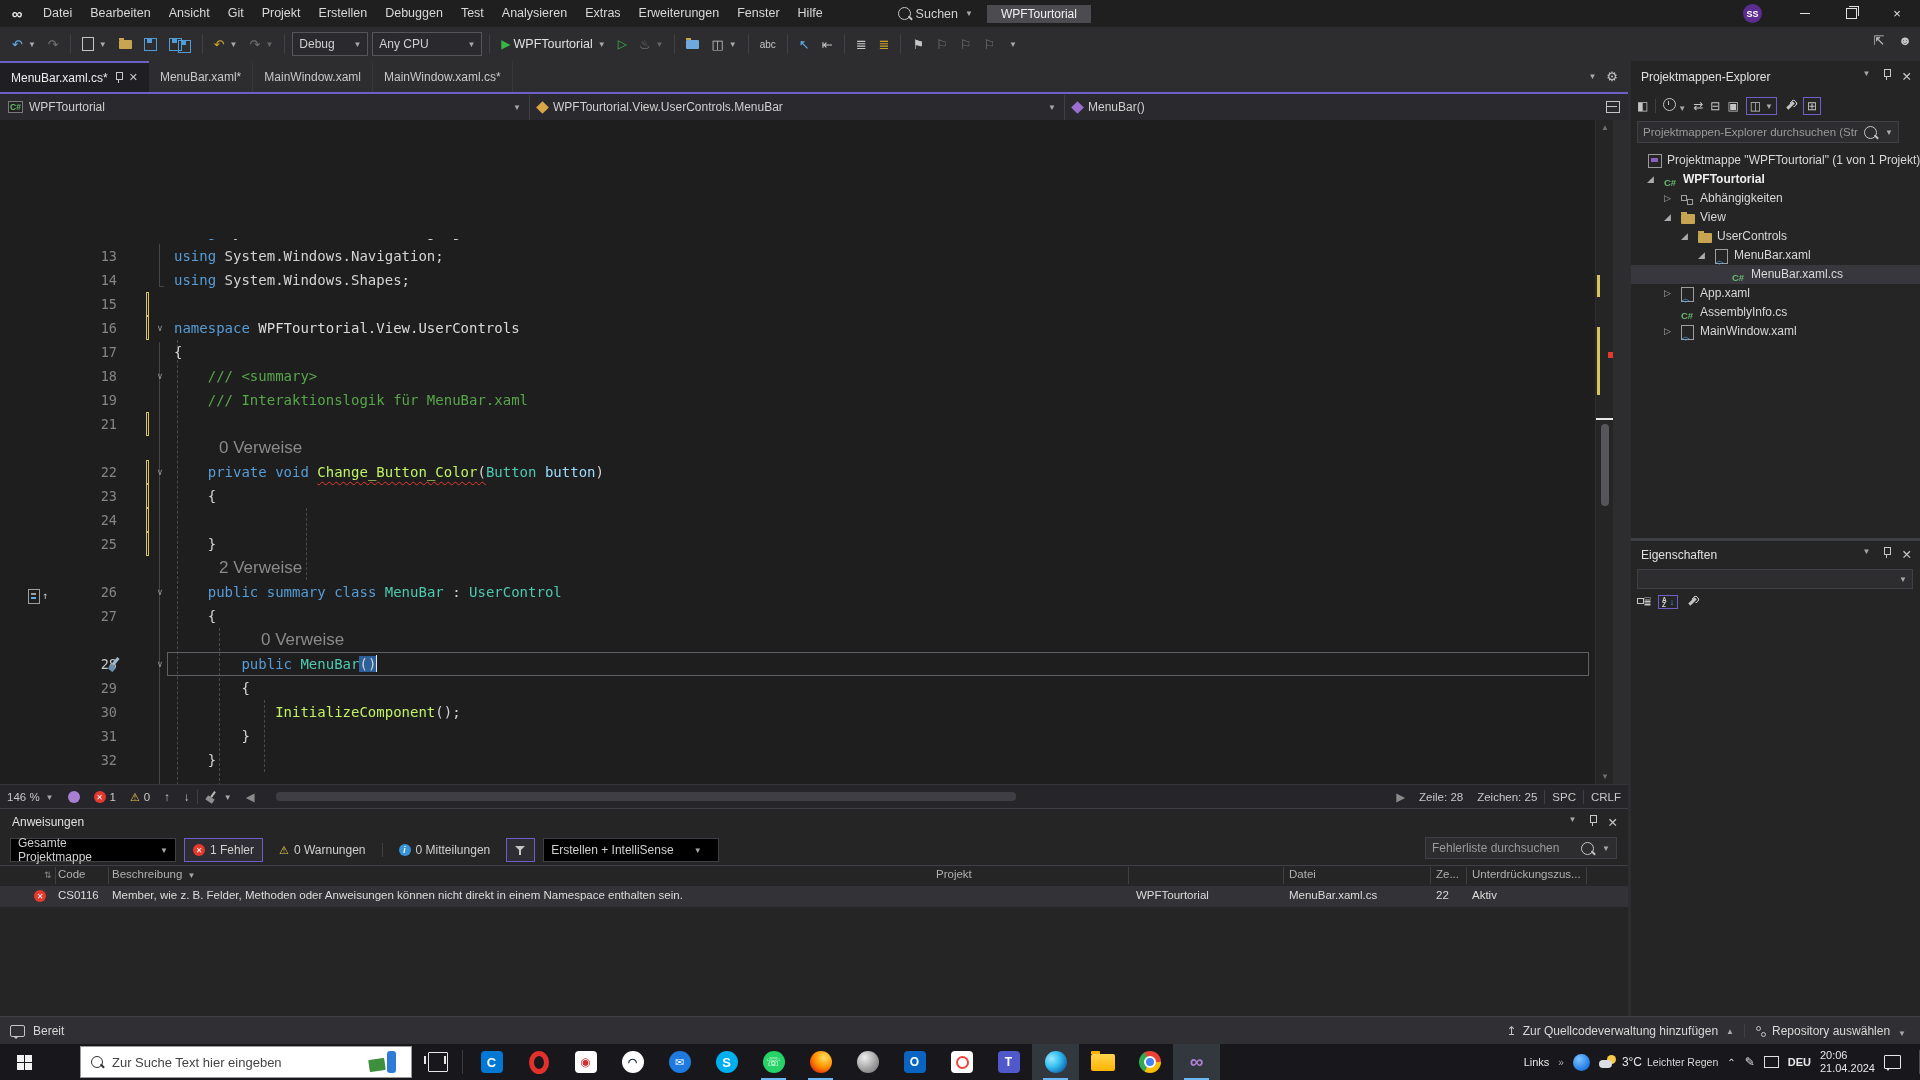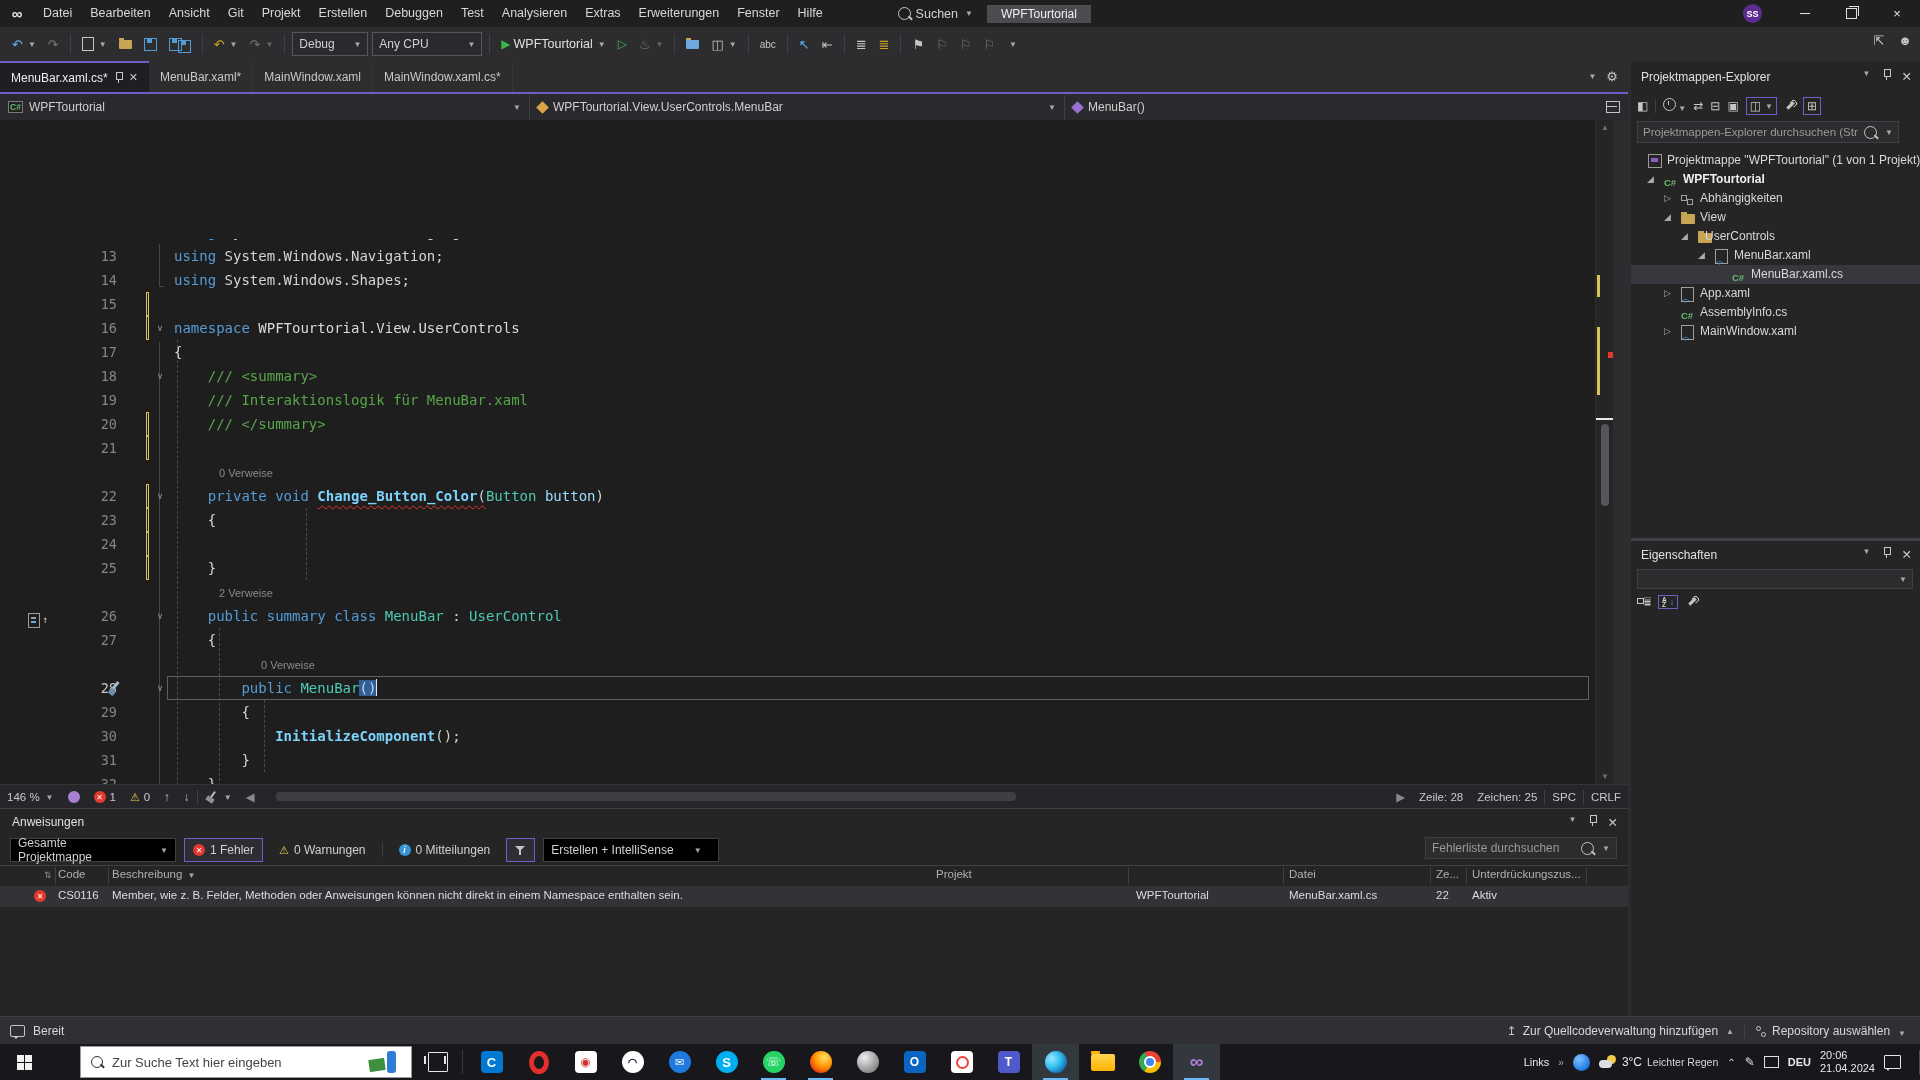--- a/index.html
+++ b/index.html
@@ -72,28 +72,28 @@
   #editor{position:absolute;left:0;top:59px;width:1628px;height:664px;background:#1E1E1E;overflow:hidden;}
   #codearea{position:absolute;left:0;top:0;width:1595px;height:664px;}
   #rows{position:absolute;left:0;top:119px;width:100%;}
   #partialrow{height:5px;overflow:hidden;}
   #partialrow .crow{margin-top:-19px;}
   .crow{position:relative;height:24px;line-height:24px;white-space:pre;
         font-family:"DejaVu Sans Mono",monospace;font-size:14px;color:#D4D4D4;}
   .codetx{position:absolute;left:174px;top:0;}
   .ln{position:absolute;left:0;top:0;width:117px;text-align:right;color:#858585;font-size:13.5px;}
   .lncur{color:#C8C8C8;}
-  .kw{color:#569CD6;} .ty{color:#4EC9B0;} .me{color:#7dd3fc;font-weight:bold;} .pa{color:#9CDCFE;}
+  .kw{color:#569CD6;} .ty{color:#4EC9B0;} .me{color:#bef264;} .pa{color:#9CDCFE;}
   .co{color:#57A64A;} .pl{color:#D4D4D4;} .id{color:#DADADA;}
   .sq{text-decoration-line:underline;text-decoration-style:wavy;text-decoration-color:#E5392E;
       text-decoration-thickness:1px;text-underline-offset:4px;}
   .sel{background:#2D6099;}
   .fold{position:absolute;left:152px;top:0;width:16px;text-align:center;color:#9A9A9A;font-size:9px;}
   .chg{position:absolute;left:146px;top:0;width:3px;height:24px;border:1px solid #D9C35C;box-sizing:border-box;}
-  .cl .cltext{color:#8A8A8A;font-family:"Liberation Sans",sans-serif;font-size:11px;display:inline-block;}
+  .cl .cltext{color:#8A8A8A;font-family:"Liberation Sans",sans-serif;font-size:17px;display:inline-block;}
   .cur::after{content:"";position:absolute;left:167px;width:1420px;top:0;height:22px;border:1px solid #5F5F66;}
   .caret{position:absolute;left:376px;top:3px;width:1px;height:17px;background:#E8E8E8;}
   .guide{position:absolute;width:0;border-left:1px dashed #4A4A4A;}
   .scopeline{position:absolute;width:1px;background:#464646;}
   .scopetick{position:absolute;height:1px;background:#464646;}
   .fixic{position:absolute;left:107px;top:5px;width:15px;height:15px;}
   .fixic::before{content:"";position:absolute;left:7px;top:0;width:3px;height:9px;background:#9FB9CE;transform:rotate(40deg);}
   .fixic::after{content:"";position:absolute;left:2px;top:8px;width:6px;height:6px;background:#6C8FAF;border-radius:1px;transform:rotate(40deg);}
   .mi-inherit{position:absolute;left:28px;top:4px;display:flex;gap:2px;align-items:center;}
   .ibox{width:10px;height:13px;border:1px solid #9E9E9E;display:inline-block;position:relative;}
@@ -443,21 +443,20 @@
             <div id="partialrow">
               <div class="crow"><span class="codetx"><span class="kw">using</span><span class="pl"> System.Windows.Media.Imaging;</span></span></div>
             </div>
             <div class="crow"><span class="ln">13</span><span class="codetx"><span class="kw">using</span><span class="pl"> System.Windows.Navigation;</span></span></div>
             <div class="crow"><span class="ln">14</span><span class="codetx"><span class="kw">using</span><span class="pl"> System.Windows.Shapes;</span></span></div>
             <div class="crow"><span class="ln">15</span><span class="chg"></span><span class="codetx"></span></div>
             <div class="crow"><span class="ln">16</span><span class="chg"></span><span class="fold">∨</span><span class="codetx"><span class="kw">namespace</span><span class="id"> WPFTourtorial.View.UserControls</span></span></div>
             <div class="crow"><span class="ln">17</span><span class="codetx"><span class="pl">{</span></span></div>
             <div class="crow"><span class="ln">18</span><span class="fold">∨</span><span class="codetx"><span class="co">    /// &lt;summary&gt;</span></span></div>
             <div class="crow"><span class="ln">19</span><span class="codetx"><span class="co">    /// Interaktionslogik für MenuBar.xaml</span></span></div>
-            <div class="crow"><span class="ln">20</span><span class="chg"></span><span class="codetx"><span class="co">    /// &lt;/summary&gt;</span></span></div>
             <div class="crow"><span class="ln">21</span><span class="chg"></span><span class="codetx"></span></div>
             <div class="crow cl"><span class="cltext" style="margin-left: 219px;">0 Verweise</span></div>
             <div class="crow"><span class="ln">22</span><span class="chg"></span><span class="fold">∨</span><span class="codetx"><span class="kw">    private</span><span class="kw"> void</span><span class="pl"> </span><span class="me sq">Change_Button_Color</span><span class="pl sq">(</span><span class="ty">Button</span><span class="pl"> </span><span class="pa">button</span><span class="pl">)</span></span></div>
             <div class="crow"><span class="ln">23</span><span class="chg"></span><span class="codetx"><span class="pl">    {</span></span></div>
             <div class="crow"><span class="ln">24</span><span class="chg"></span><span class="codetx"></span></div>
             <div class="crow"><span class="ln">25</span><span class="chg"></span><span class="codetx"><span class="pl">    }</span></span></div>
             <div class="crow cl"><span class="cltext" style="margin-left: 219px;">2 Verweise</span></div>
             <div class="crow"><span class="mi-inherit"><span class="ibox"></span><span class="iarr">↑</span></span><span class="ln">26</span><span class="fold">∨</span><span class="codetx"><span class="kw">    public</span><span class="kw"> summary</span><span class="kw"> class</span><span class="ty"> MenuBar</span><span class="pl"> : </span><span class="ty">UserControl</span></span></div>
             <div class="crow"><span class="ln">27</span><span class="codetx"><span class="pl">    {</span></span></div>
             <div class="crow cl"><span class="cltext" style="margin-left: 261px;">0 Verweise</span></div>
@@ -618,21 +617,21 @@
     </div>
     <div id="se-tree">
         <div class="trow"><span class="ticon i-sol" style="left: 17px;"></span><span class="tlabel" style="left: 36px;">Projektmappe "WPFTourtorial" (1 von 1 Projekt)</span></div>
         <div class="trow boldrow">
           <span class="tarrow" style="left: 16px;">◢</span>
           <span class="ticon i-cs" style="left: 33px;">C#</span>
           <span class="tlabel" style="left: 52px;">WPFTourtorial</span>
         </div>
         <div class="trow"><span class="tarrow" style="left: 33px;">▷</span><span class="ticon i-deps" style="left: 50px;"></span><span class="tlabel" style="left: 69px;">Abhängigkeiten</span></div>
         <div class="trow"><span class="tarrow" style="left: 33px;">◢</span><span class="ticon i-folder" style="left: 50px;"></span><span class="tlabel" style="left: 69px;">View</span></div>
-        <div class="trow"><span class="tarrow" style="left: 50px;">◢</span><span class="ticon i-folder" style="left: 67px;"></span><span class="tlabel" style="left: 74px;">UserControls</span></div>
+        <div class="trow"><span class="tarrow" style="left: 50px;">◢</span><span class="ticon i-folder" style="left: 67px;"></span><span class="tlabel" style="left: 86px;">UserControls</span></div>
         <div class="trow"><span class="tarrow" style="left: 67px;">◢</span><span class="ticon i-xaml" style="left: 84px;"></span><span class="tlabel" style="left: 103px;">MenuBar.xaml</span></div>
         <div class="trow selrow">
           <span class="ticon i-cs" style="left: 101px;">C#</span>
           <span class="tlabel" style="left: 120px;">MenuBar.xaml.cs</span>
         </div>
         <div class="trow"><span class="tarrow" style="left: 33px;">▷</span><span class="ticon i-xaml" style="left: 50px;"></span><span class="tlabel" style="left: 69px;">App.xaml</span></div>
         <div class="trow">
           <span class="ticon i-cs" style="left: 50px;">C#</span>
           <span class="tlabel" style="left: 69px;">AssemblyInfo.cs</span>
         </div>

